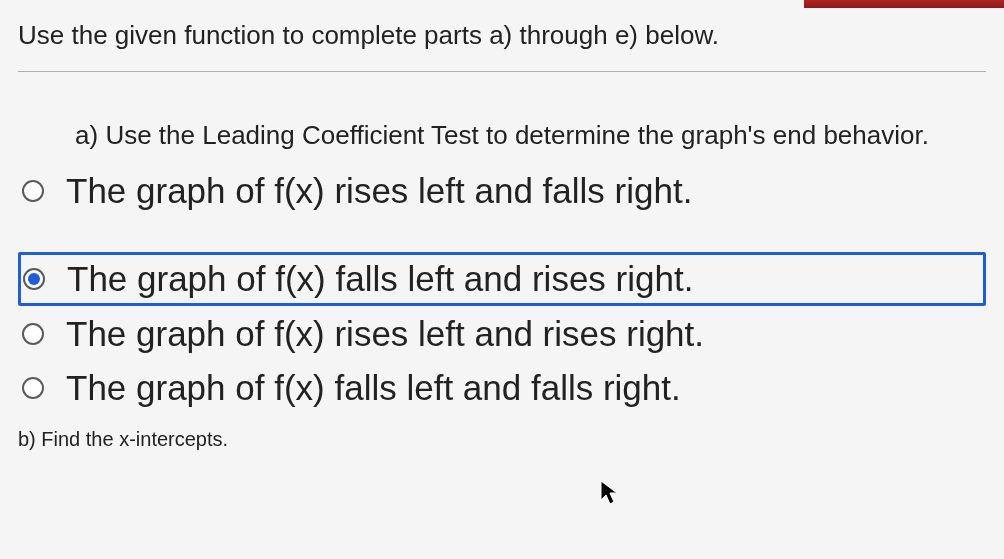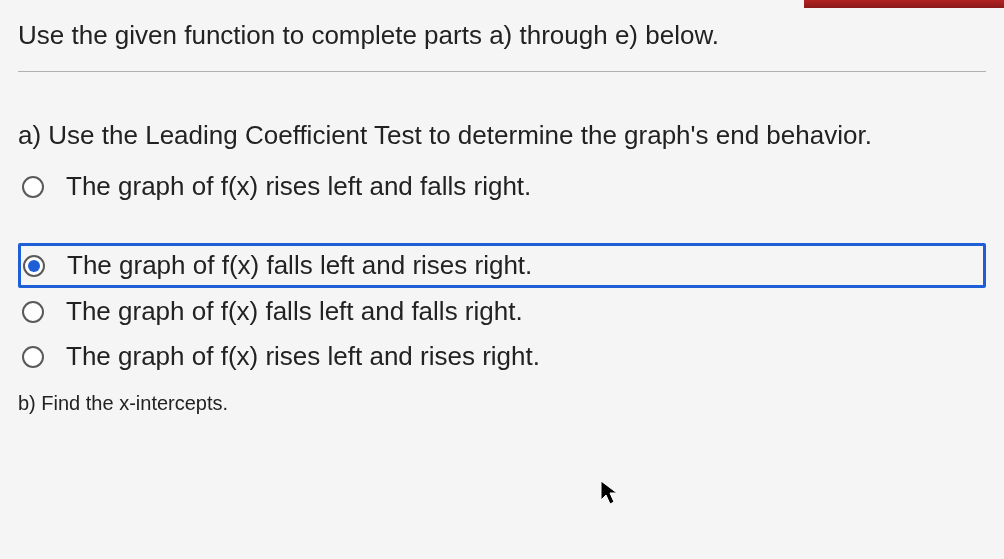--- a/index.html
+++ b/index.html
@@ -41,27 +41,28 @@
   .formula sup { font-size: 16px; vertical-align: super; }
   hr.divider {
     border: none;
     border-top: 1px solid #b0b0b0;
     margin: 0 0 48px 0;
   }
   .part-label {
     font-size: 26px;
     color: #222;
     margin: 0 0 14px 0;
+    text-align: center;
   }
   .option-row {
     display: flex;
     align-items: center;
     padding: 6px 10px 6px 4px;
     margin: 2px 0;
-    font-size: 26px;
+    font-size: 35px;
     color: #222;
     position: relative;
   }
   .option-row.selected {
     border: 3px solid #1e5fd8;
     border-radius: 2px;
     padding: 4px 8px 4px 2px;
     margin-top: 35px;
   }
   .radio {
@@ -113,25 +114,25 @@
     <div class="option-row">
       <span class="radio"></span>
       <span class="option-text">The graph of f(x) rises left and falls right.</span>
     </div>
     <div class="option-row selected">
       <span class="radio checked"></span>
       <span class="option-text">The graph of f(x) falls left and rises right.</span>
     </div>
     <div class="option-row">
       <span class="radio"></span>
-      <span class="option-text">The graph of f(x) falls left and falls right.</span>
+      <span class="option-text">The graph of f(x) rises left and rises right.</span>
     </div>
     <div class="option-row">
       <span class="radio"></span>
-      <span class="option-text">The graph of f(x) rises left and rises right.</span>
+      <span class="option-text">The graph of f(x) falls left and falls right.</span>
     </div>
   </div>
 
   <div class="part-b">b) Find the x-intercepts.</div>
 
   <div class="cursor">
     <svg viewBox="0 0 20 26">
         <path d="M1 1 L1 20 L6 15 L10 24 L14 22 L10 13 L17 13 Z" fill="#000" stroke="#fff" stroke-width="1"></path>
       </svg>
   </div>

